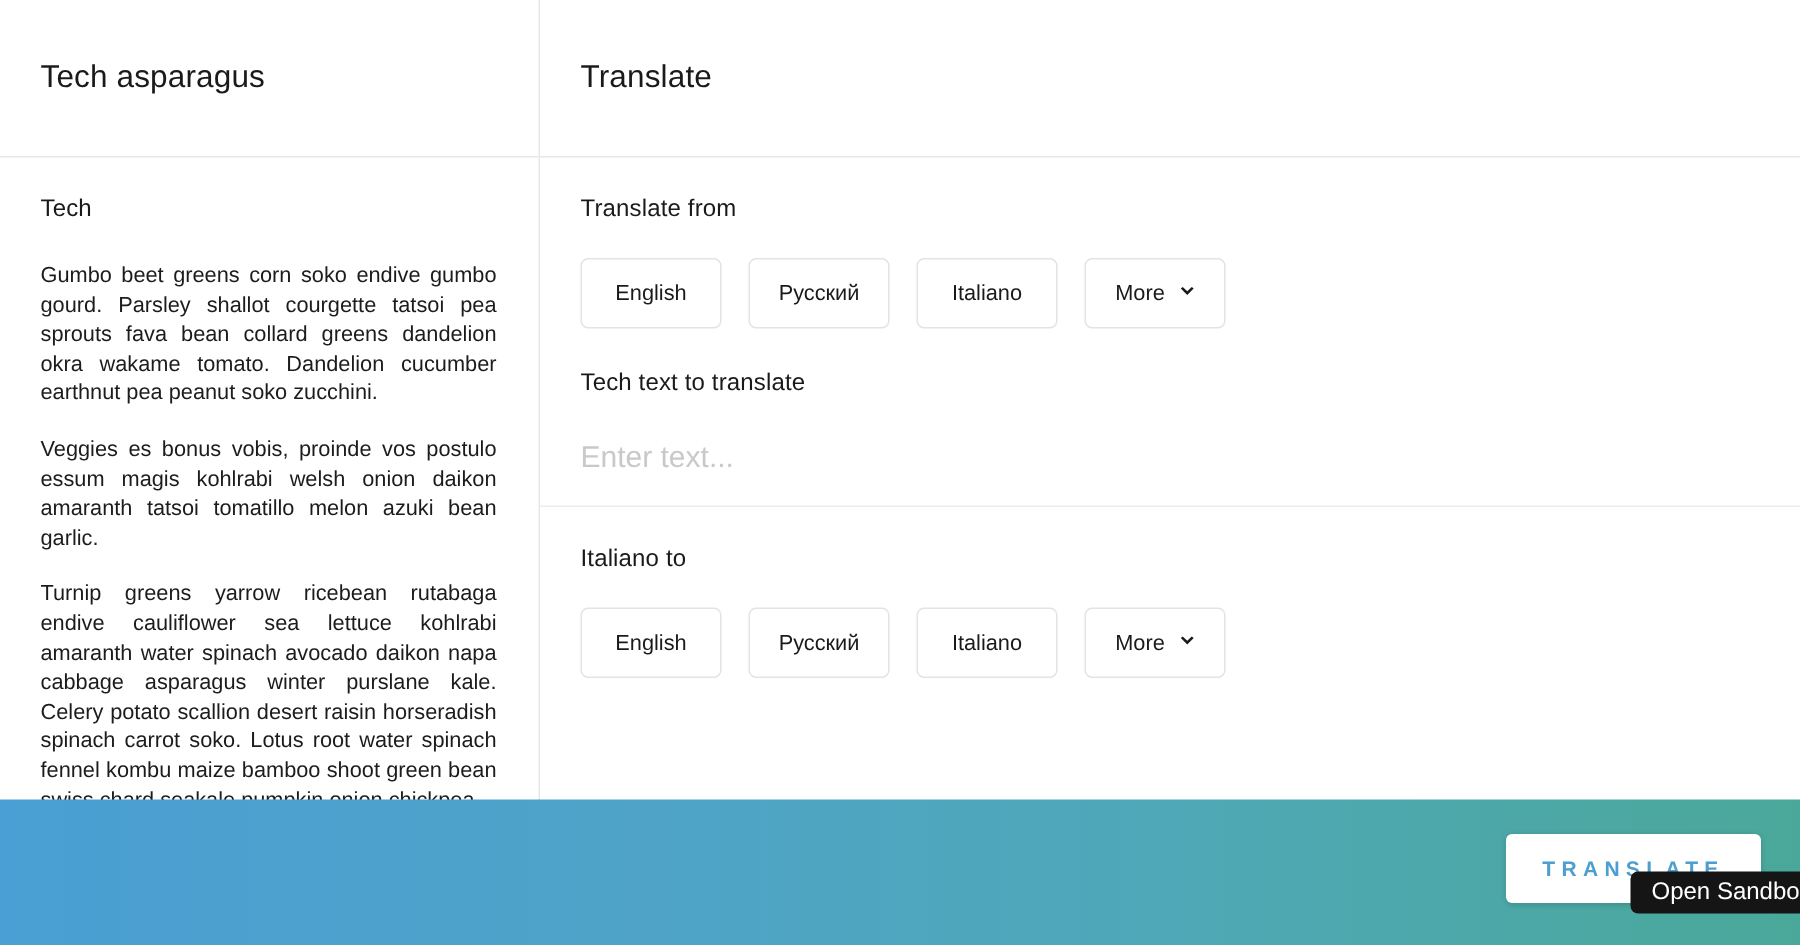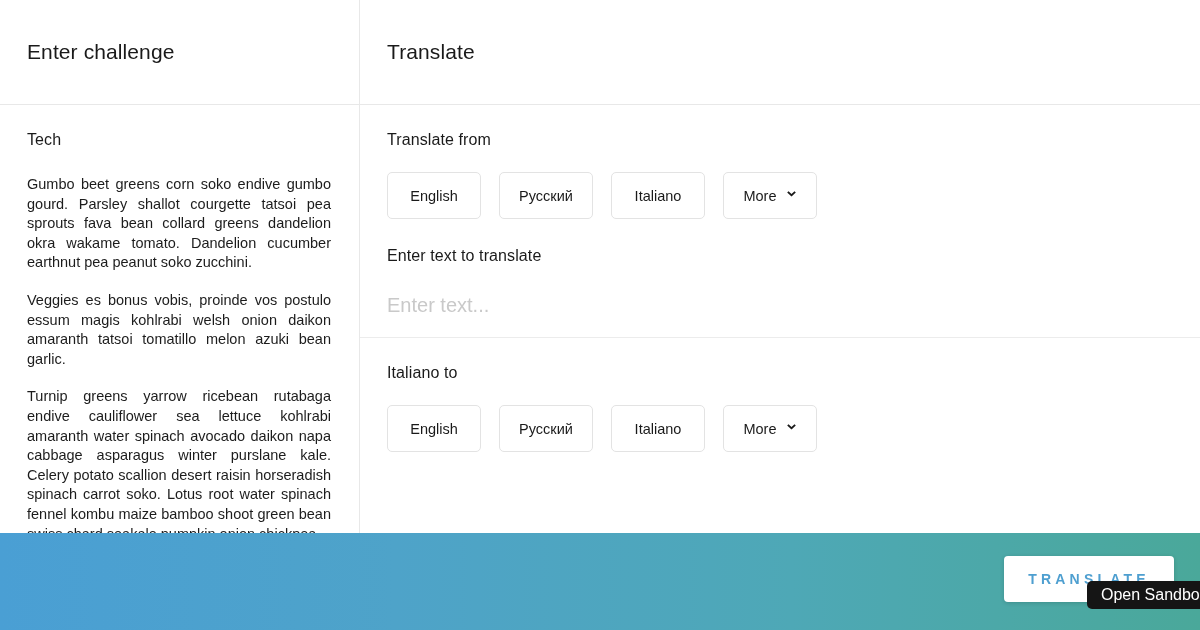--- a/index.html
+++ b/index.html
@@ -198,21 +198,21 @@
 </head>
 <body>
 
 <div id="app">
 
   <div class="columns">
 
     <div class="col-left">
 
       <div class="panel-header">
-        <div class="panel-header-title">Enter challenge</div>
+        <div class="panel-header-title">Tech asparagus</div>
       </div>
 
       <div class="sidebar-body">
         <div class="sidebar-heading">Tech</div>
 
         <p class="sidebar-paragraph">Gumbo beet greens corn soko endive gumbo gourd. Parsley shallot courgette tatsoi pea sprouts fava bean collard greens dandelion okra wakame tomato. Dandelion cucumber earthnut pea peanut soko zucchini.</p>
 
         <p class="sidebar-paragraph">Veggies es bonus vobis, proinde vos postulo essum magis kohlrabi welsh onion daikon amaranth tatsoi tomatillo melon azuki bean garlic.</p>
 
         <p class="sidebar-paragraph">Turnip greens yarrow ricebean rutabaga endive cauliflower sea lettuce kohlrabi amaranth water spinach avocado daikon napa cabbage asparagus winter purslane kale. Celery potato scallion desert raisin horseradish spinach carrot soko. Lotus root water spinach fennel kombu maize bamboo shoot green bean swiss chard seakale pumpkin onion chickpea.</p>
@@ -244,21 +244,21 @@
             <span>More</span>
             <span class="chev">
               <svg width="11" height="11" viewBox="0 0 11 11" aria-hidden="true">
                 <path d="M1.2 3.4 L5.5 7.6 L9.8 3.4 L8.5 2.3 L5.5 5.1 L2.5 2.3 Z" fill="#1a1a1a"></path>
               </svg>
             </span>
           </button>
         </div>
 
         <div class="text-entry-wrap">
-          <div class="section-label">Enter text to translate</div>
+          <div class="section-label">Tech text to translate</div>
           <div class="text-entry-wrap" style="margin-top:27px;">
             <input class="text-entry" type="text" placeholder="Enter text..." style="">
           </div>
         </div>
 
       </div>
 
       <div class="section">
 
         <div class="section-label">Italiano to</div>

